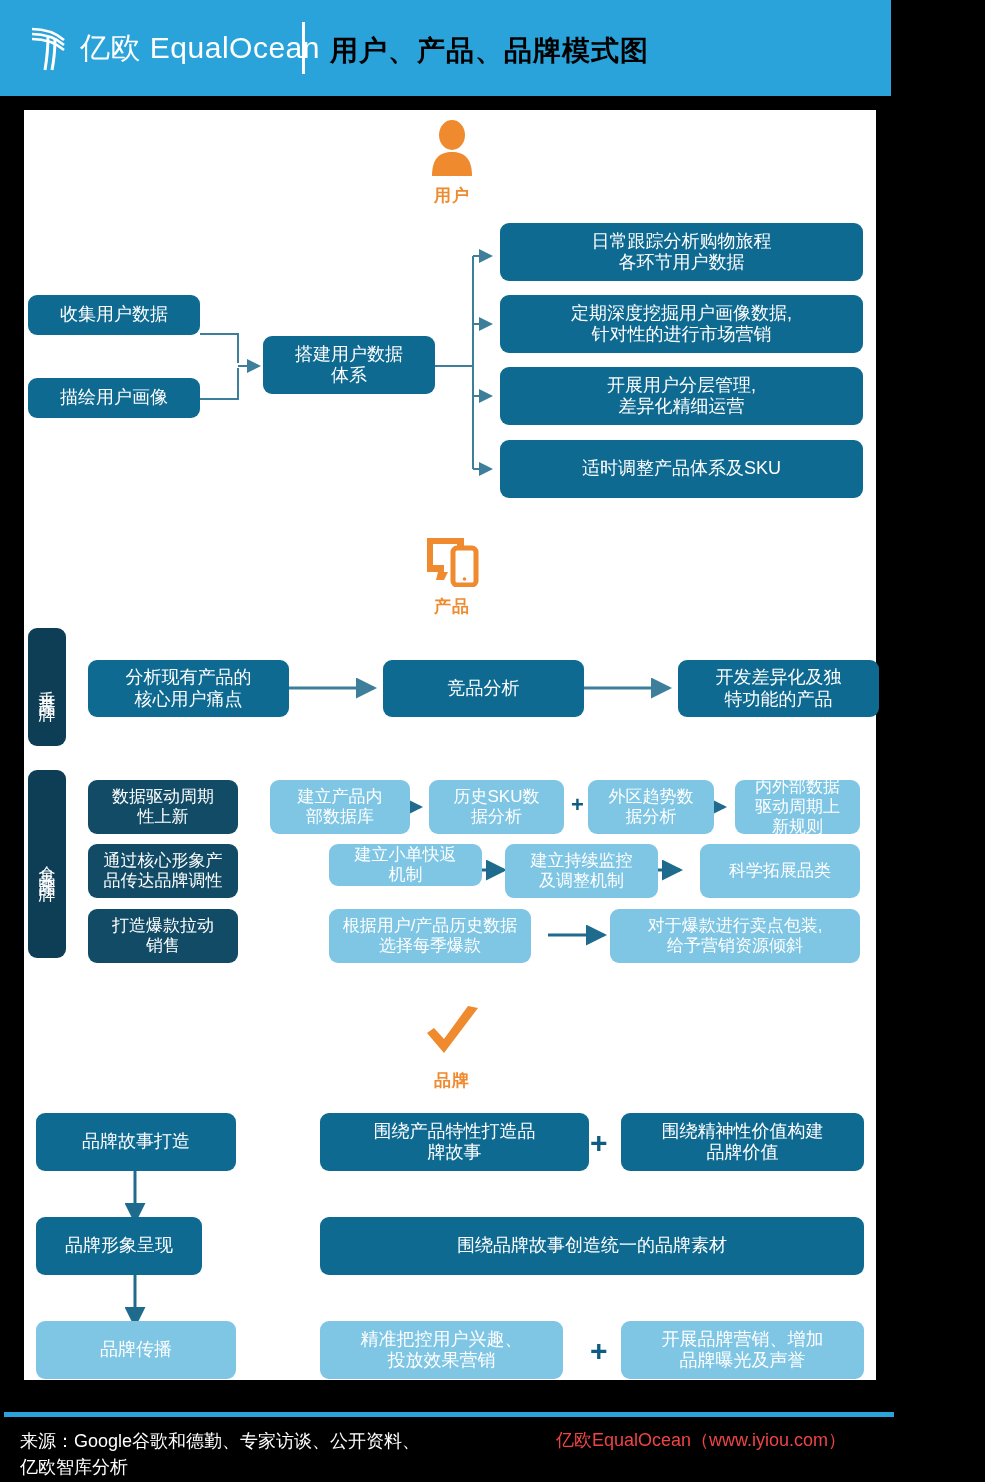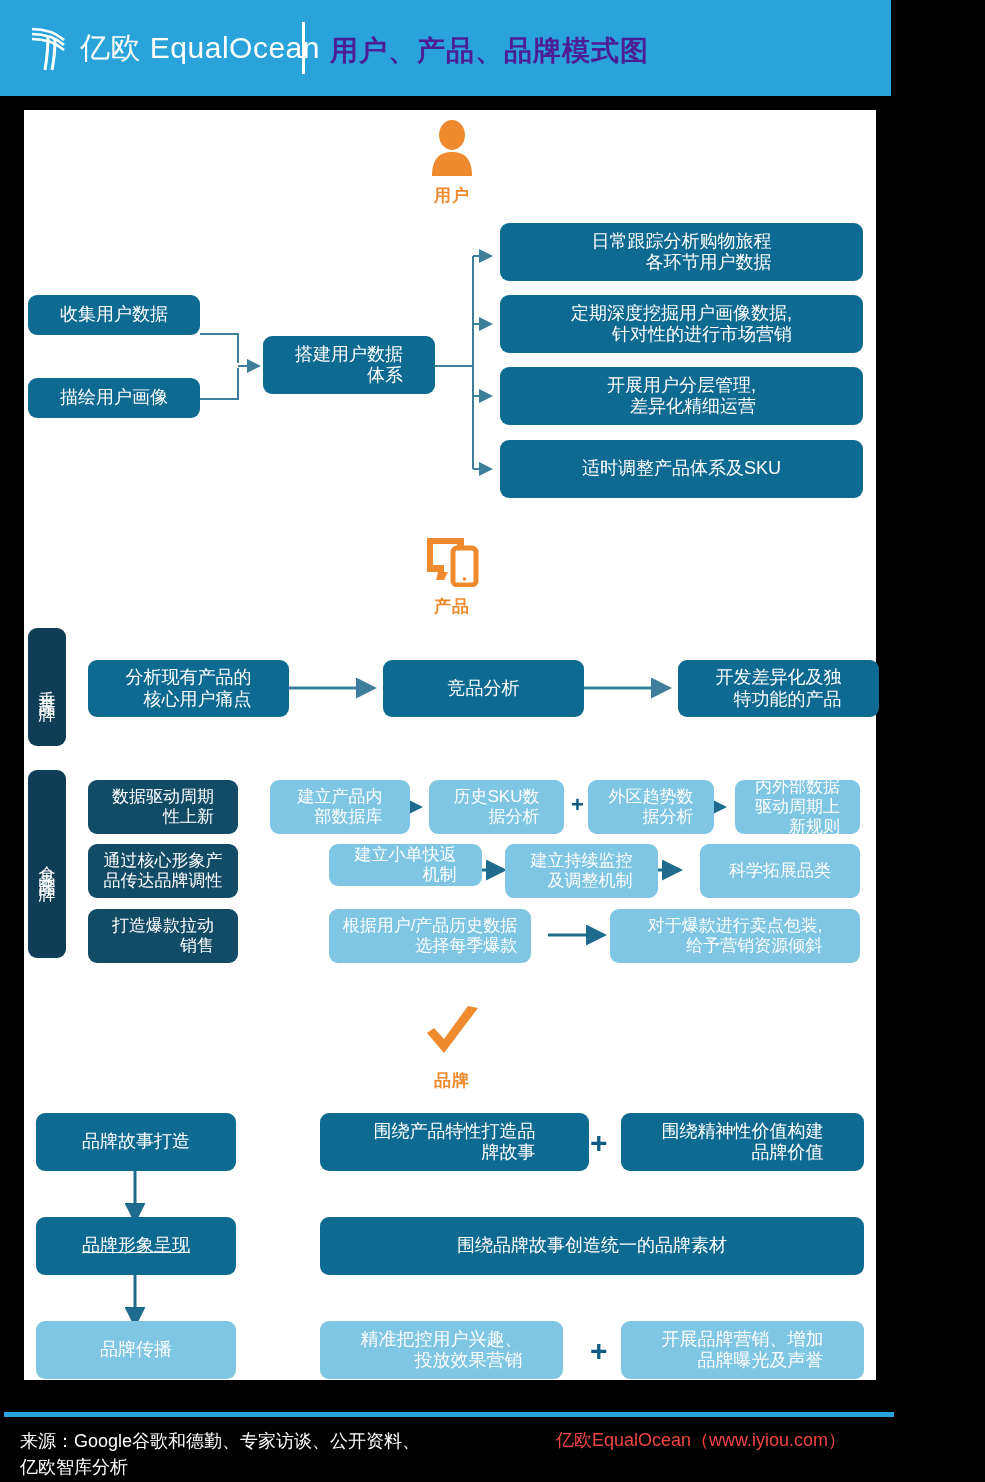--- a/index.html
+++ b/index.html
@@ -8,27 +8,27 @@
     font-family:"Liberation Sans","DejaVu Sans",sans-serif;
   }
   #root{position:absolute;left:0;top:0;width:985px;height:1482px;background:#000;}
 
   
   .header{position:absolute;left:0;top:0;width:891px;height:96px;background:#29A3DA;}
   .logo-wrap{position:absolute;left:28px;top:24px;height:48px;display:flex;align-items:center;}
   .logo-mark{width:46px;height:48px;margin-right:6px;}
   .logo-text{font-size:30px;color:#fff;letter-spacing:0.5px;font-weight:300;white-space:nowrap;}
   .logo-div{position:absolute;left:302px;top:22px;width:3px;height:52px;background:#fff;}
-  .header-title{position:absolute;left:330px;top:32px;font-size:28px;font-weight:bold;color:#4c1d95;letter-spacing:1px;white-space:nowrap;}
+  .header-title{position:absolute;left:330px;top:32px;font-size:28px;font-weight:bold;color:#000000;letter-spacing:1px;white-space:nowrap;}
 
   
   .canvas{position:absolute;left:24px;top:110px;width:852px;height:1270px;background:#fff;}
 
   .node{position:absolute;box-sizing:border-box;display:flex;align-items:center;justify-content:center;
-        text-align:right;color:#fff;border-radius:9px;line-height:1.18;padding:15px 6px;}
+        text-align:center;color:#fff;border-radius:9px;line-height:1.18;padding:15px 6px;}
   .dark{background:#0E6A91;}
   .navy{background:#114B66;}
   .light{background:#7FC6E4;}
 
   .vlabel{position:absolute;background:#0E3D56;color:#fff;border-radius:9px;
           display:flex;align-items:center;justify-content:center;text-align:center;
           writing-mode:vertical-rl;letter-spacing:5px;font-size:17px;box-sizing:border-box;}
 
   .sec-icon{position:absolute;text-align:center;}
   .sec-cap{font-size:17px;font-weight:bold;color:#F08A2E;margin-top:4px;letter-spacing:1px;}
@@ -169,21 +169,21 @@
 给予营销资源倾斜</div>
 
     <div class="sec-icon" style="left:398px;top:895px;width:60px;">
       <svg width="62" height="56" viewBox="0 0 62 56">
         <path d="M5 28 L22 48 L56 3 L46 1 L22 34 L12 23 Z" fill="#F08A2E"></path>
       </svg>
       <div class="sec-cap">品牌</div>
     </div>
 
     <div class="node dark" style="left:12px;top:1003px;width:200px;height:58px;font-size:18px;">品牌故事打造</div>
-    <div class="node dark" style="left:12px;top:1107px;width:200px;height:58px;font-size:18px;text-decoration:underline;">品牌形象呈现</div>
+    <div class="node dark" style="left:12px;top:1107px;width:166px;height:58px;font-size:18px;">品牌形象呈现</div>
     <div class="node light" style="left:12px;top:1211px;width:200px;height:58px;font-size:18px;">品牌传播</div>
 
     <div class="node dark" style="left:296px;top:1003px;width:269px;height:58px;font-size:18px;white-space:pre-line;">围绕产品特性打造品
 牌故事</div>
     <div class="plus" style="left:566px;top:1018px;font-size:30px;">+</div>
     <div class="node dark" style="left:597px;top:1003px;width:243px;height:58px;font-size:18px;white-space:pre-line;">围绕精神性价值构建
 品牌价值</div>
 
     <div class="node dark" style="left:296px;top:1107px;width:544px;height:58px;font-size:18px;">围绕品牌故事创造统一的品牌素材</div>
 

